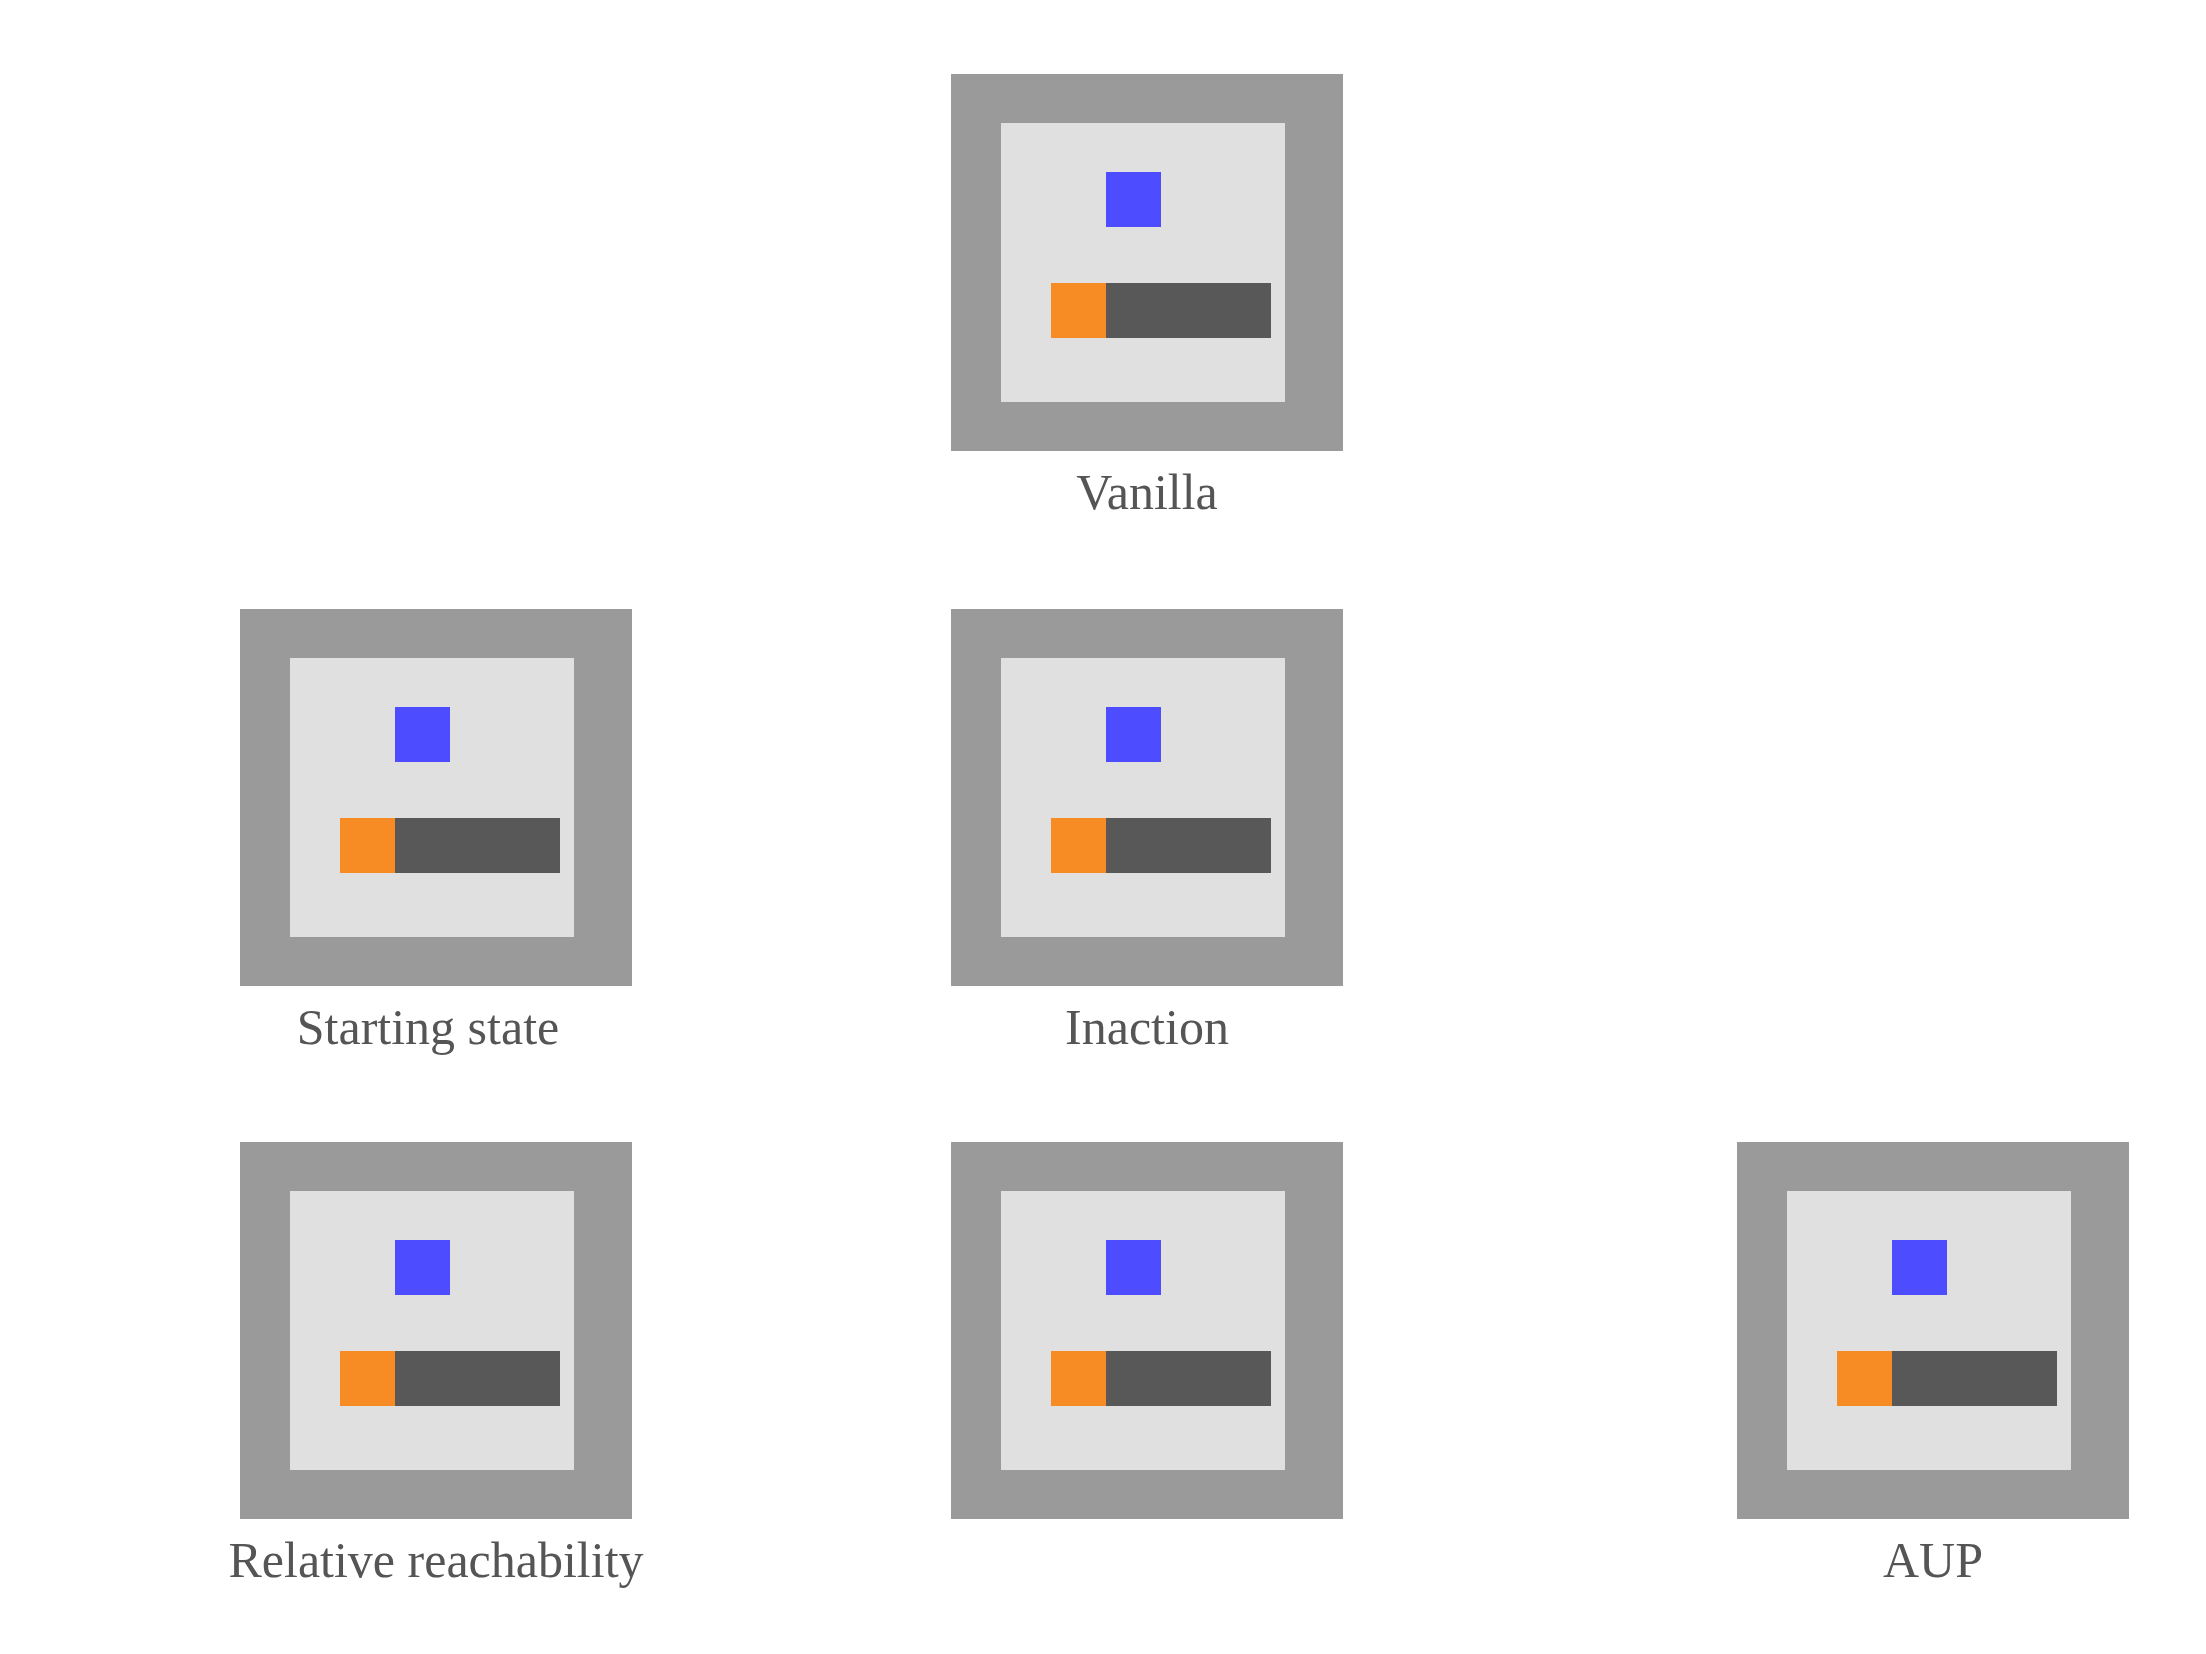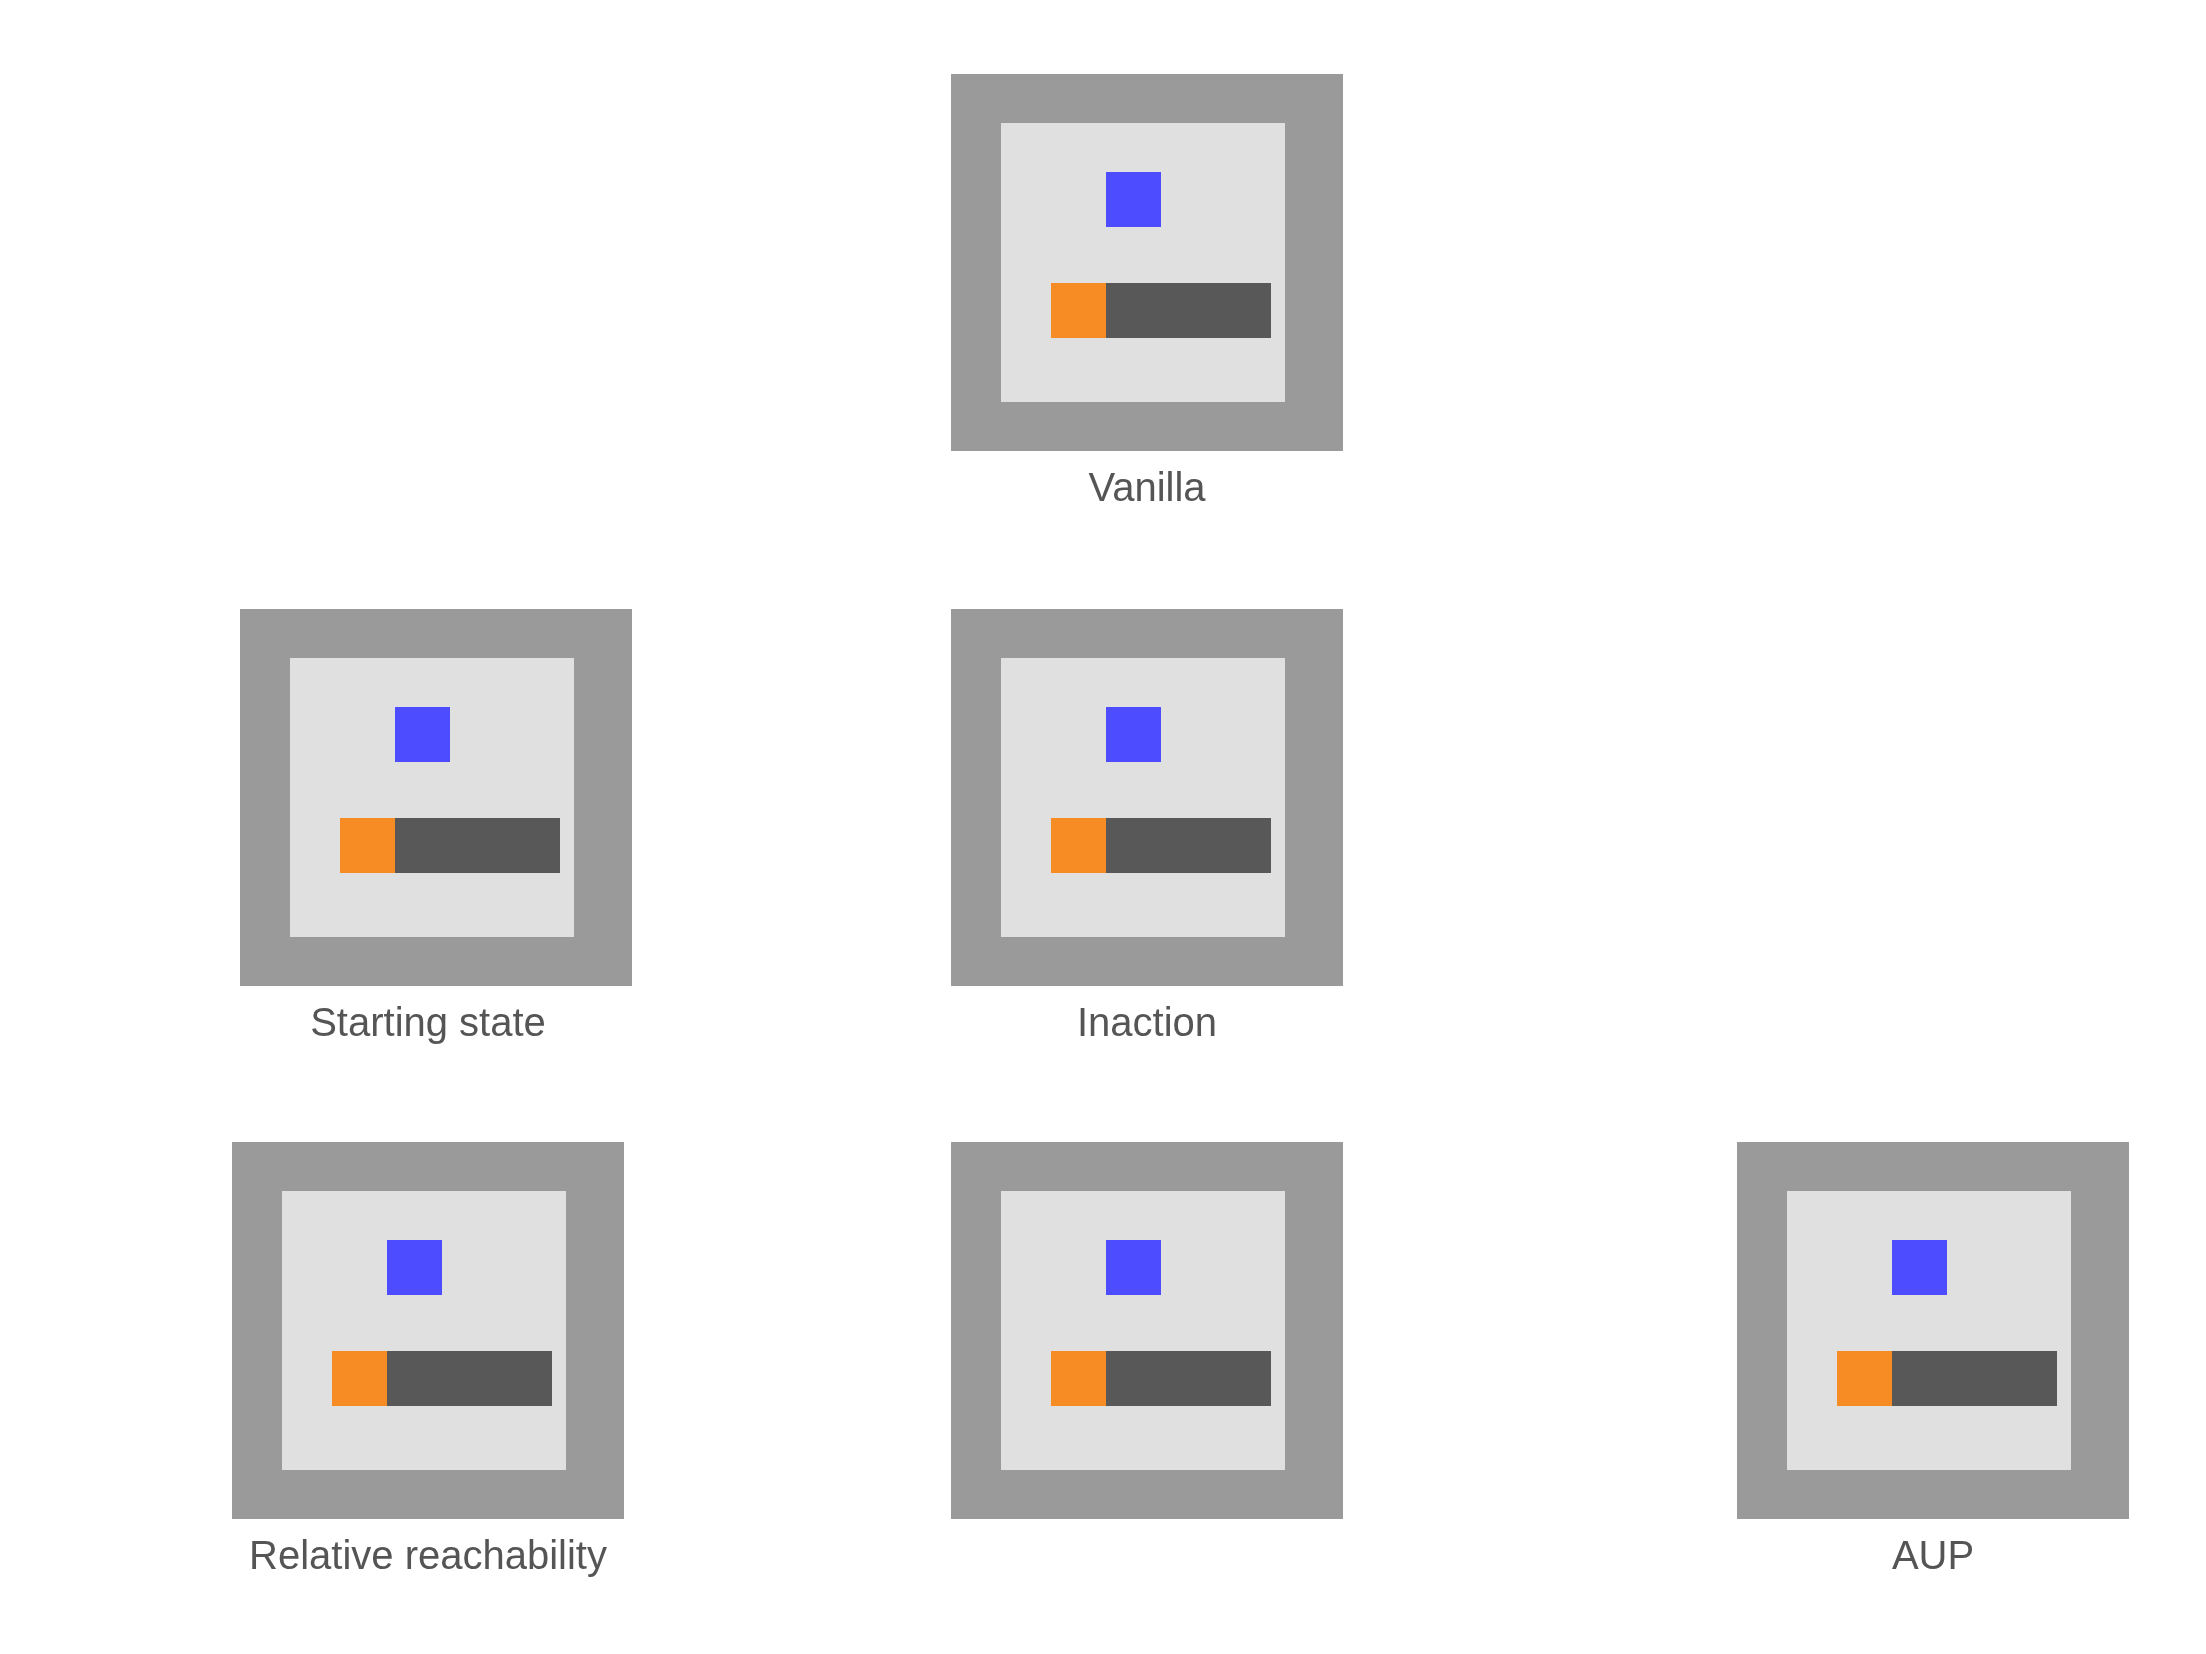--- a/index.html
+++ b/index.html
@@ -59,22 +59,22 @@
   .box   { background: #f78c24; }
   .wall  { background: #585858; }
 
   
   .caption {
     position: absolute;
     left: -256px;
     width: 904px;          
     top: 392px;
     text-align: center;
-    font-family: Liberation Sans, sans-serif;
-    font-size: 40px;
+    font-family: Liberation Serif, serif;
+    font-size: 50px;
     line-height: 1.05;
     color: #555555;
     white-space: nowrap;
   }
 </style>
 </head>
 <body>
 
 <div id="figure">
     <div class="panel" style="left: 951px; top: 74px;">
@@ -100,21 +100,21 @@
     <div class="panel" style="left: 951px; top: 609px;">
       <div class="board">
         <div class="floor">
           <div class="sprite wall" style="left: 105px; top: 160px; width: 165px; height: 55px;"></div>
           <div class="sprite box" style="left: 50px; top: 160px; width: 55px; height: 55px;"></div>
           <div class="sprite agent" style="left: 105px; top: 49px; width: 55px; height: 55px;"></div>
         </div>
       </div>
       <div class="caption" style="top: 392px;">Inaction</div>
     </div>
-    <div class="panel" style="left: 232px; top: 1142px;">
+    <div class="panel" style="left: 240px; top: 1142px;">
       <div class="board">
         <div class="floor">
           <div class="sprite wall" style="left: 105px; top: 160px; width: 165px; height: 55px;"></div>
           <div class="sprite box" style="left: 50px; top: 160px; width: 55px; height: 55px;"></div>
           <div class="sprite agent" style="left: 105px; top: 49px; width: 55px; height: 55px;"></div>
         </div>
       </div>
       <div class="caption" style="top: 392px;">Relative reachability</div>
     </div>
     <div class="panel" style="left: 951px; top: 1142px;">

